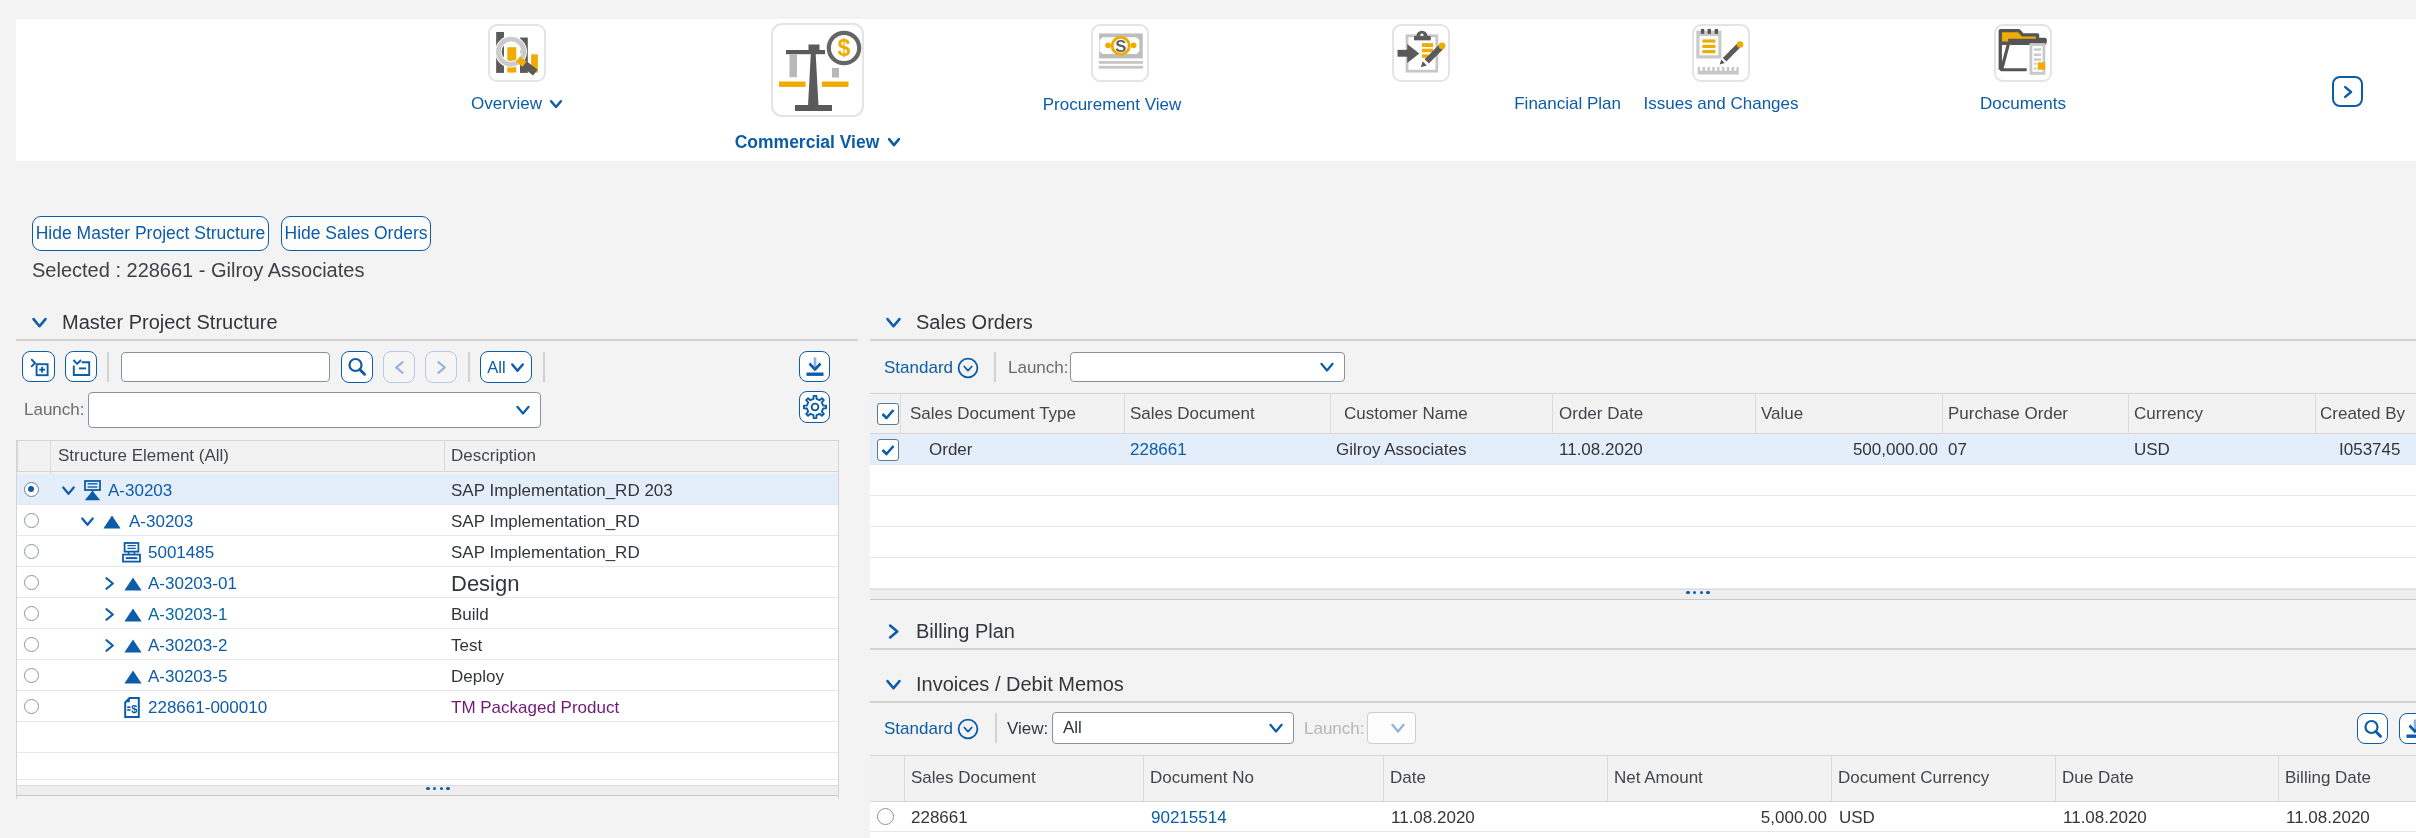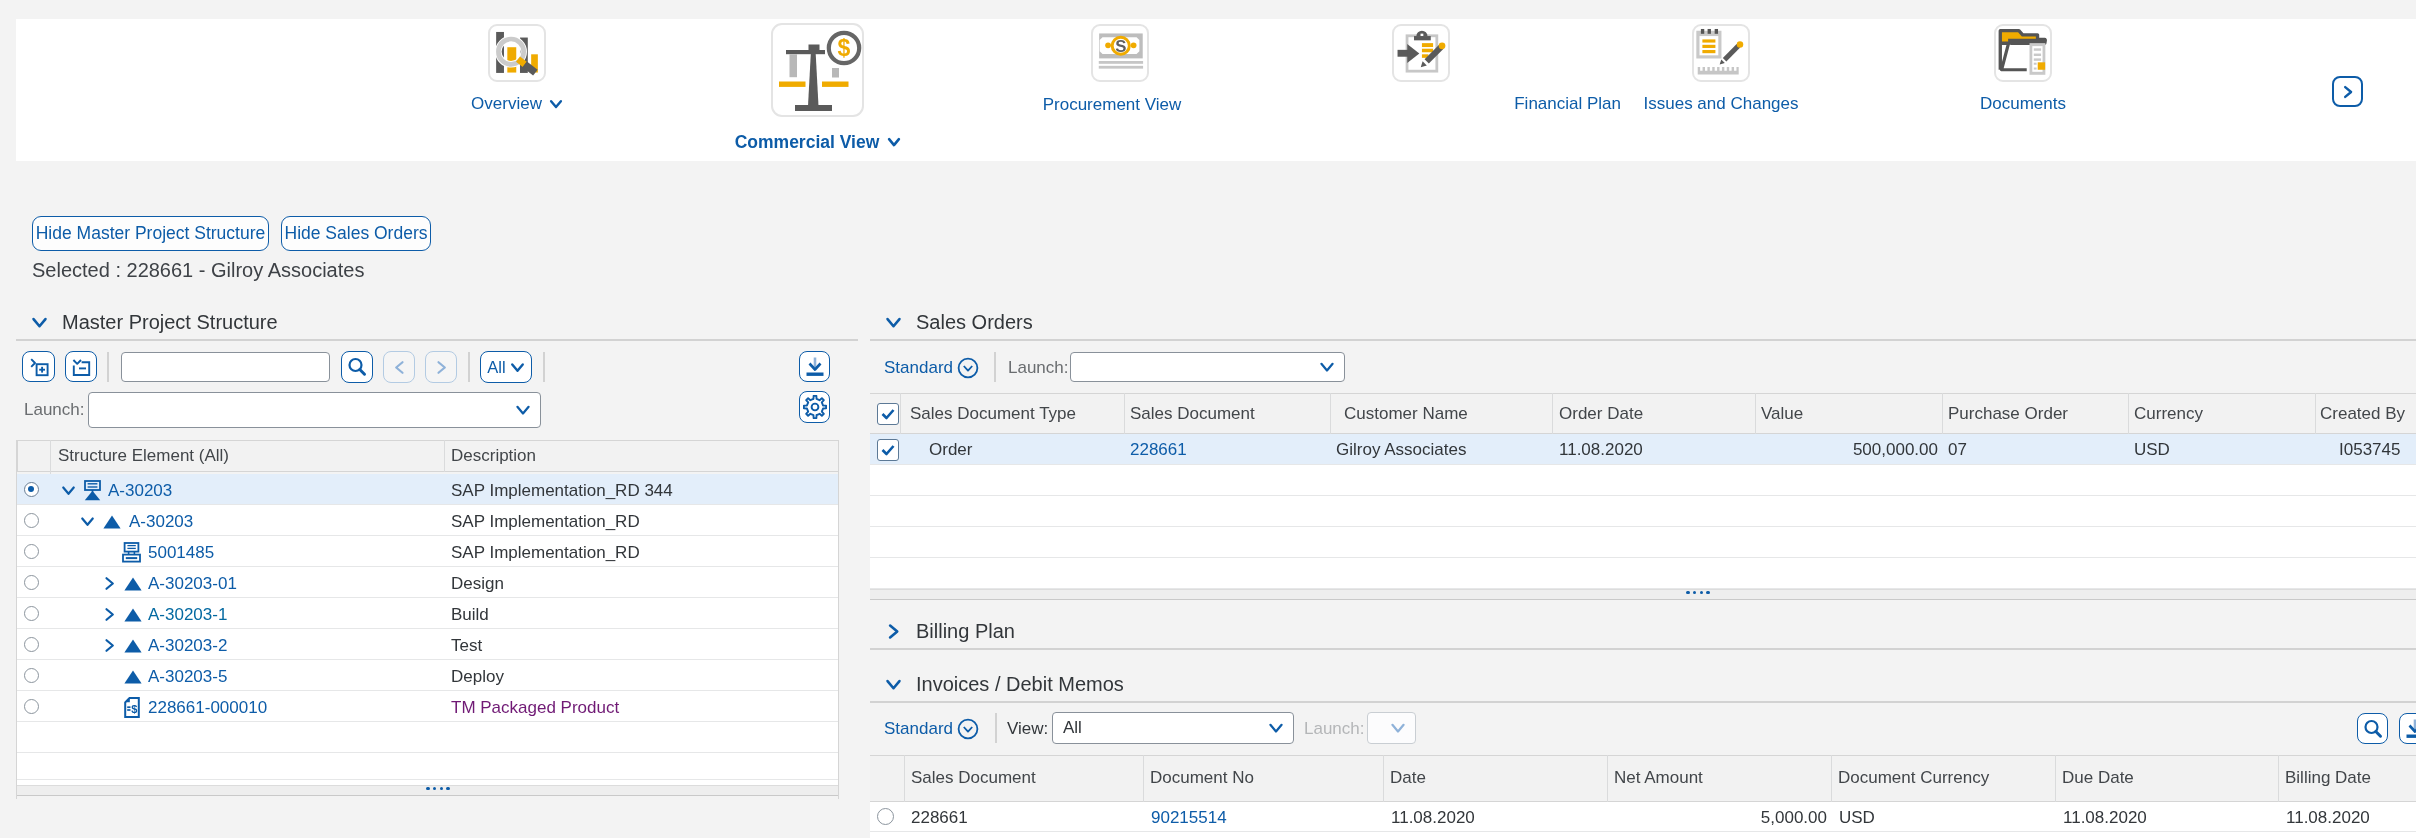--- a/index.html
+++ b/index.html
@@ -222,21 +222,21 @@
 <div class="abs" style="left:84px; top:480px; width:20px; height:21px; display:flex; align-items:center;">
     <svg width="17" height="21" viewBox="0 0 17 21">
 <rect x="1" y="1" width="15" height="9" fill="none" stroke="#0d5ca8" stroke-width="1.8"></rect>
 <line x1="3.6" y1="3.8" x2="13.4" y2="3.8" stroke="#0d5ca8" stroke-width="1.4"></line>
 <line x1="3.6" y1="7" x2="13.4" y2="7" stroke="#0d5ca8" stroke-width="1.4"></line>
 <line x1="8.5" y1="10" x2="8.5" y2="12.5" stroke="#0d5ca8" stroke-width="1.6"></line>
 <polygon points="8.5,10.8 16.2,20.2 0.8,20.2" fill="#0d5ca8"></polygon>
 </svg>
   </div>
 <div class="abs" style="left:108px; top:480px; height:22px; display:flex; align-items:center; font-size:17px; color:#0d5ca8;">A-30203</div>
-<div class="abs" style="left:451px; top:480px; height:22px; display:flex; align-items:center; font-size:17px; color:#32363a;">SAP Implementation_RD 344</div>
+<div class="abs" style="left:451px; top:480px; height:22px; display:flex; align-items:center; font-size:17px; color:#32363a;">SAP Implementation_RD 203</div>
 <div class="abs" style="left:17px; top:505px; width:821px; height:31px; background:#fff; border-bottom:1px solid #e6e7e8;"></div>
 <div class="abs" style="left:24px; top:513px; width:15px; height:15px; border-radius:50%; background:#fff; border:1.6px solid #8c959e;"></div>
 <div class="abs" style="left:80px; top:514px; width:15px; height:15px; display:flex; align-items:center; justify-content:center;">
     <svg width="15" height="15" viewBox="0 0 15 15">
       <polyline points="2.25,4.5 7.5,10.799999999999999 12.75,4.5" fill="none" stroke="#0d5ca8" stroke-width="2.2" stroke-linecap="round" stroke-linejoin="round"></polyline>
     </svg>
   </div>
 <div class="abs" style="left:103px; top:511px; width:20px; height:21px; display:flex; align-items:center;">
     <svg width="18" height="14" viewBox="0 0 18 14">
 <polygon points="9,0.5 17.6,13.5 0.4,13.5" fill="#0d5ca8"></polygon>
@@ -265,21 +265,21 @@
     <svg width="15" height="15" viewBox="0 0 15 15">
       <polyline points="4.5,2.25 10.799999999999999,7.5 4.5,12.75" fill="none" stroke="#0d5ca8" stroke-width="2.2" stroke-linecap="round" stroke-linejoin="round"></polyline>
     </svg>
   </div>
 <div class="abs" style="left:124px; top:573px; width:20px; height:21px; display:flex; align-items:center;">
     <svg width="18" height="14" viewBox="0 0 18 14">
 <polygon points="9,0.5 17.6,13.5 0.4,13.5" fill="#0d5ca8"></polygon>
 </svg>
   </div>
 <div class="abs" style="left:148px; top:573px; height:22px; display:flex; align-items:center; font-size:17px; color:#0d5ca8;">A-30203-01</div>
-<div class="abs" style="left:451px; top:573px; height:22px; display:flex; align-items:center; font-size:17px; color:#32363a;">Design</div>
+<div class="abs" style="left:451px; top:573px; height:22px; display:flex; align-items:center; font-size:22px; color:#32363a;">Design</div>
 <div class="abs" style="left:17px; top:598px; width:821px; height:31px; background:#fff; border-bottom:1px solid #e6e7e8;"></div>
 <div class="abs" style="left:24px; top:606px; width:15px; height:15px; border-radius:50%; background:#fff; border:1.6px solid #8c959e;"></div>
 <div class="abs" style="left:102px; top:607px; width:15px; height:15px; display:flex; align-items:center; justify-content:center;">
     <svg width="15" height="15" viewBox="0 0 15 15">
       <polyline points="4.5,2.25 10.799999999999999,7.5 4.5,12.75" fill="none" stroke="#0d5ca8" stroke-width="2.2" stroke-linecap="round" stroke-linejoin="round"></polyline>
     </svg>
   </div>
 <div class="abs" style="left:124px; top:604px; width:20px; height:21px; display:flex; align-items:center;">
     <svg width="18" height="14" viewBox="0 0 18 14">
 <polygon points="9,0.5 17.6,13.5 0.4,13.5" fill="#0d5ca8"></polygon>

